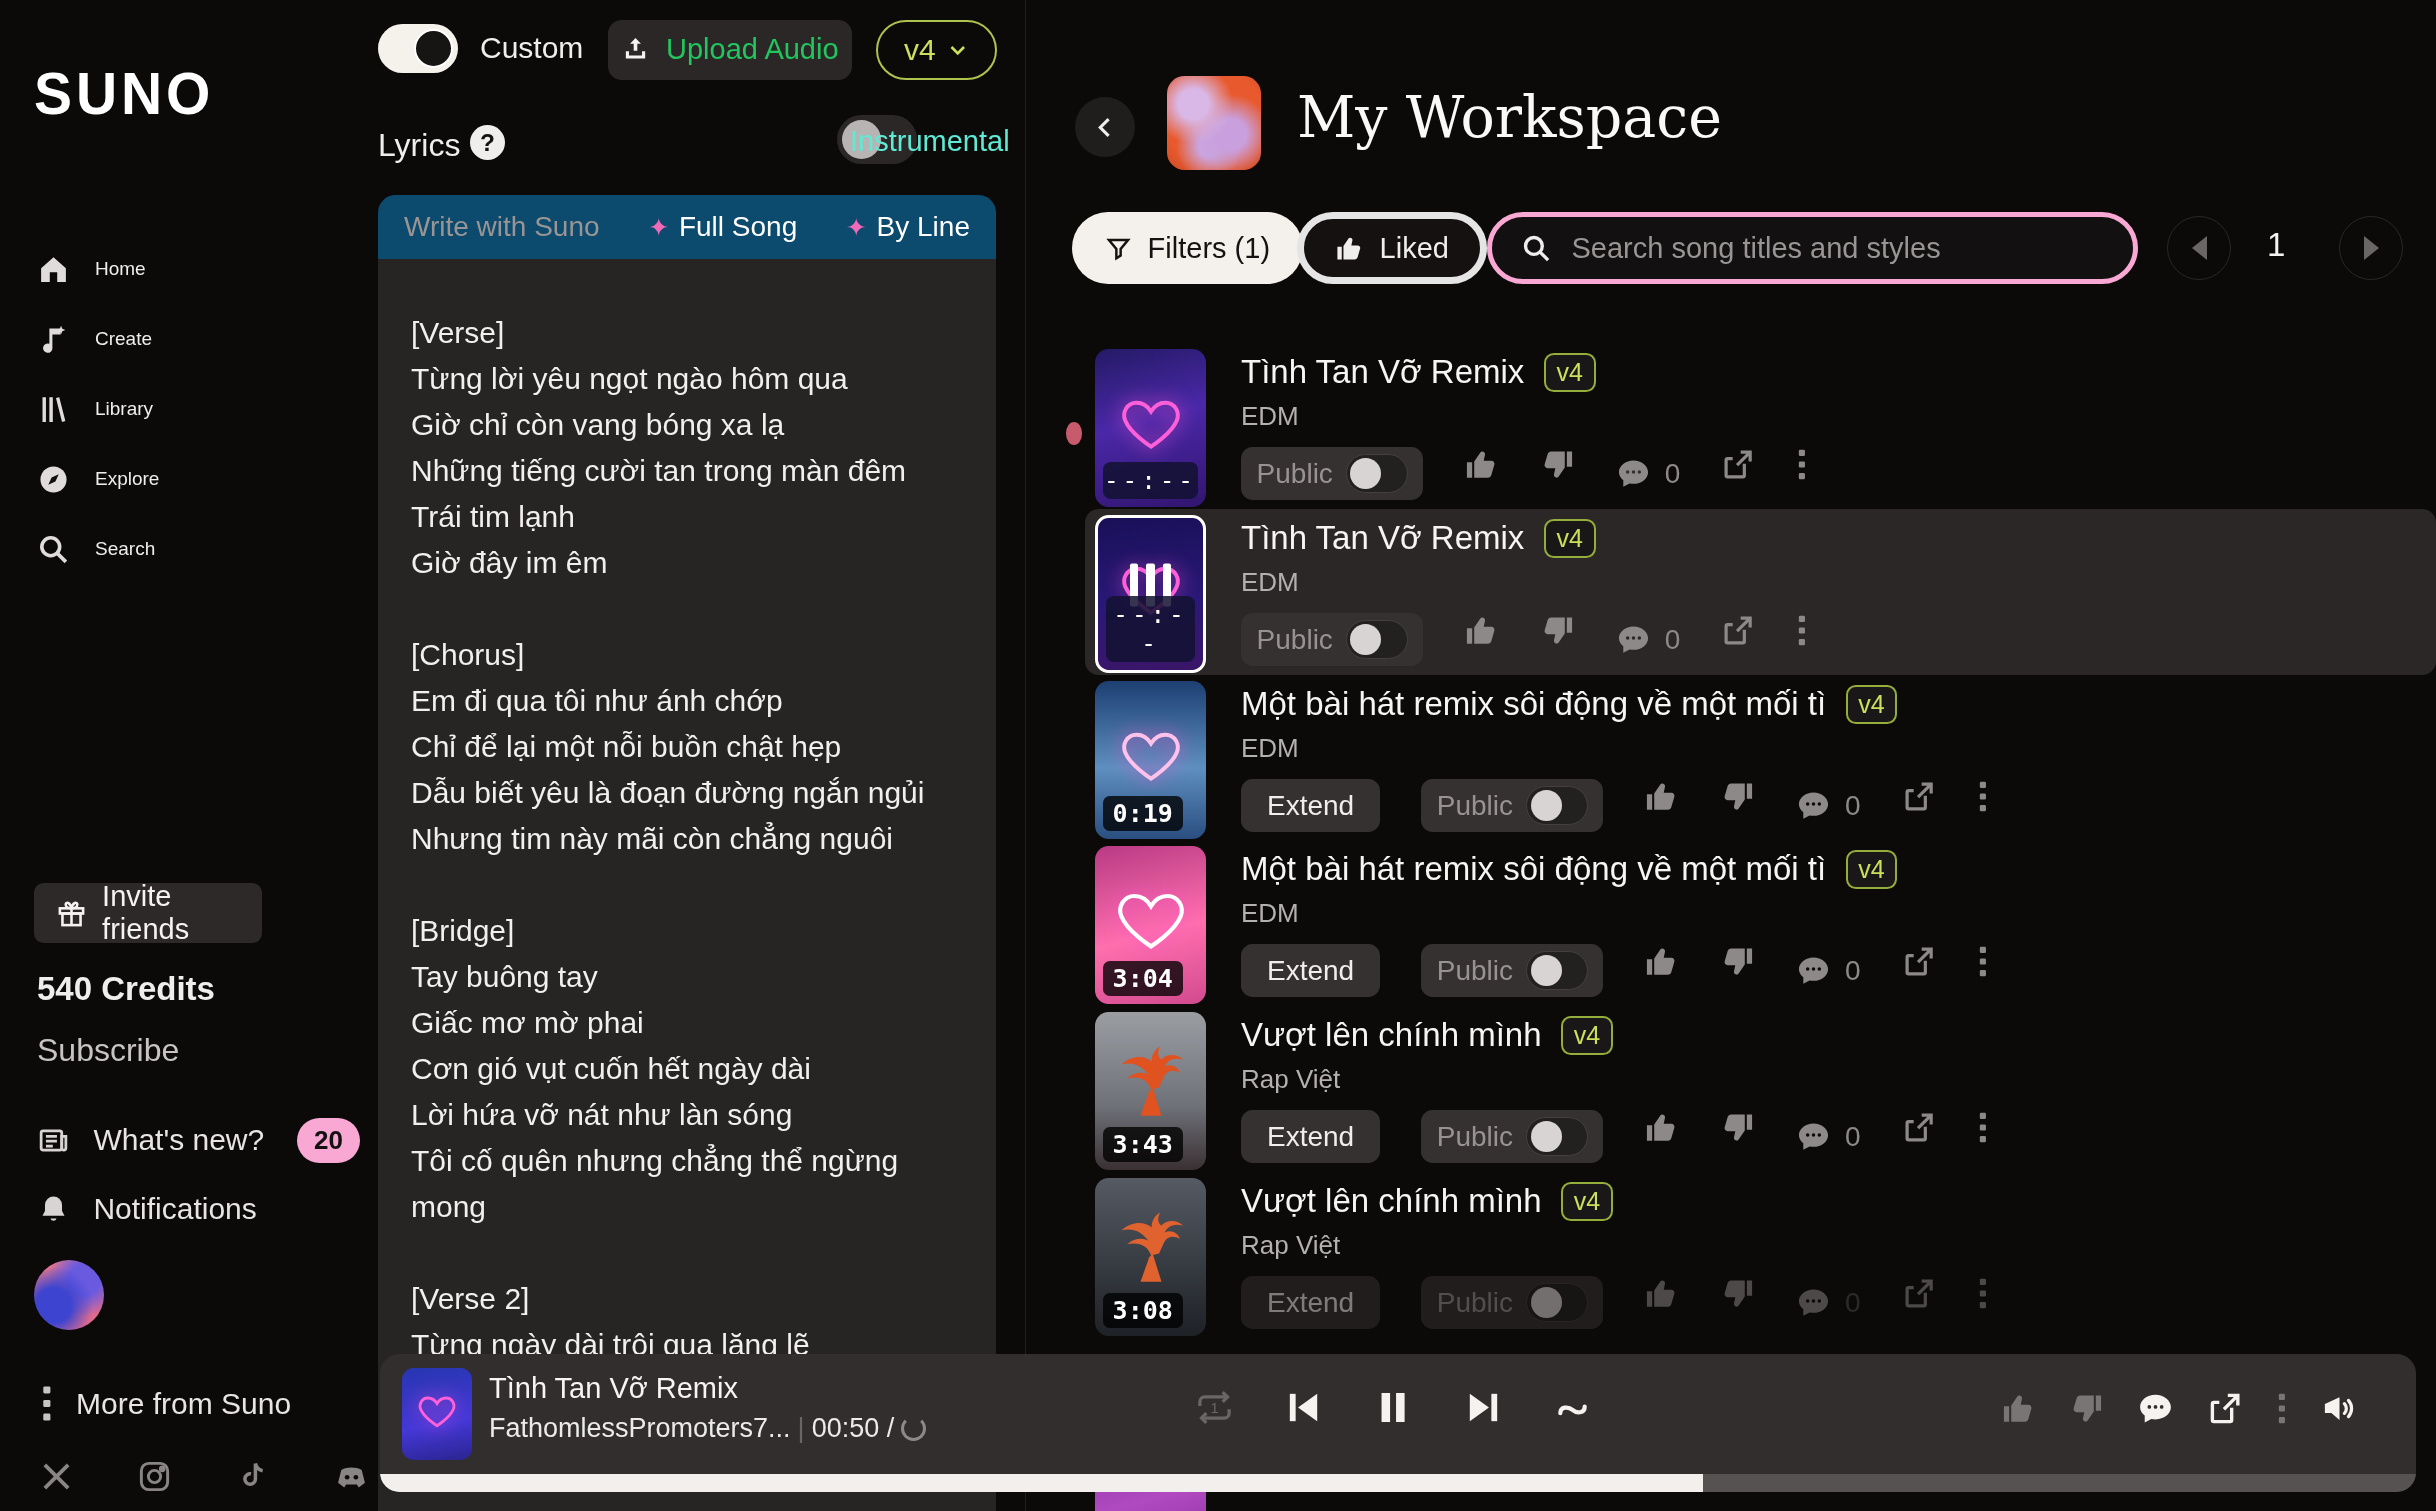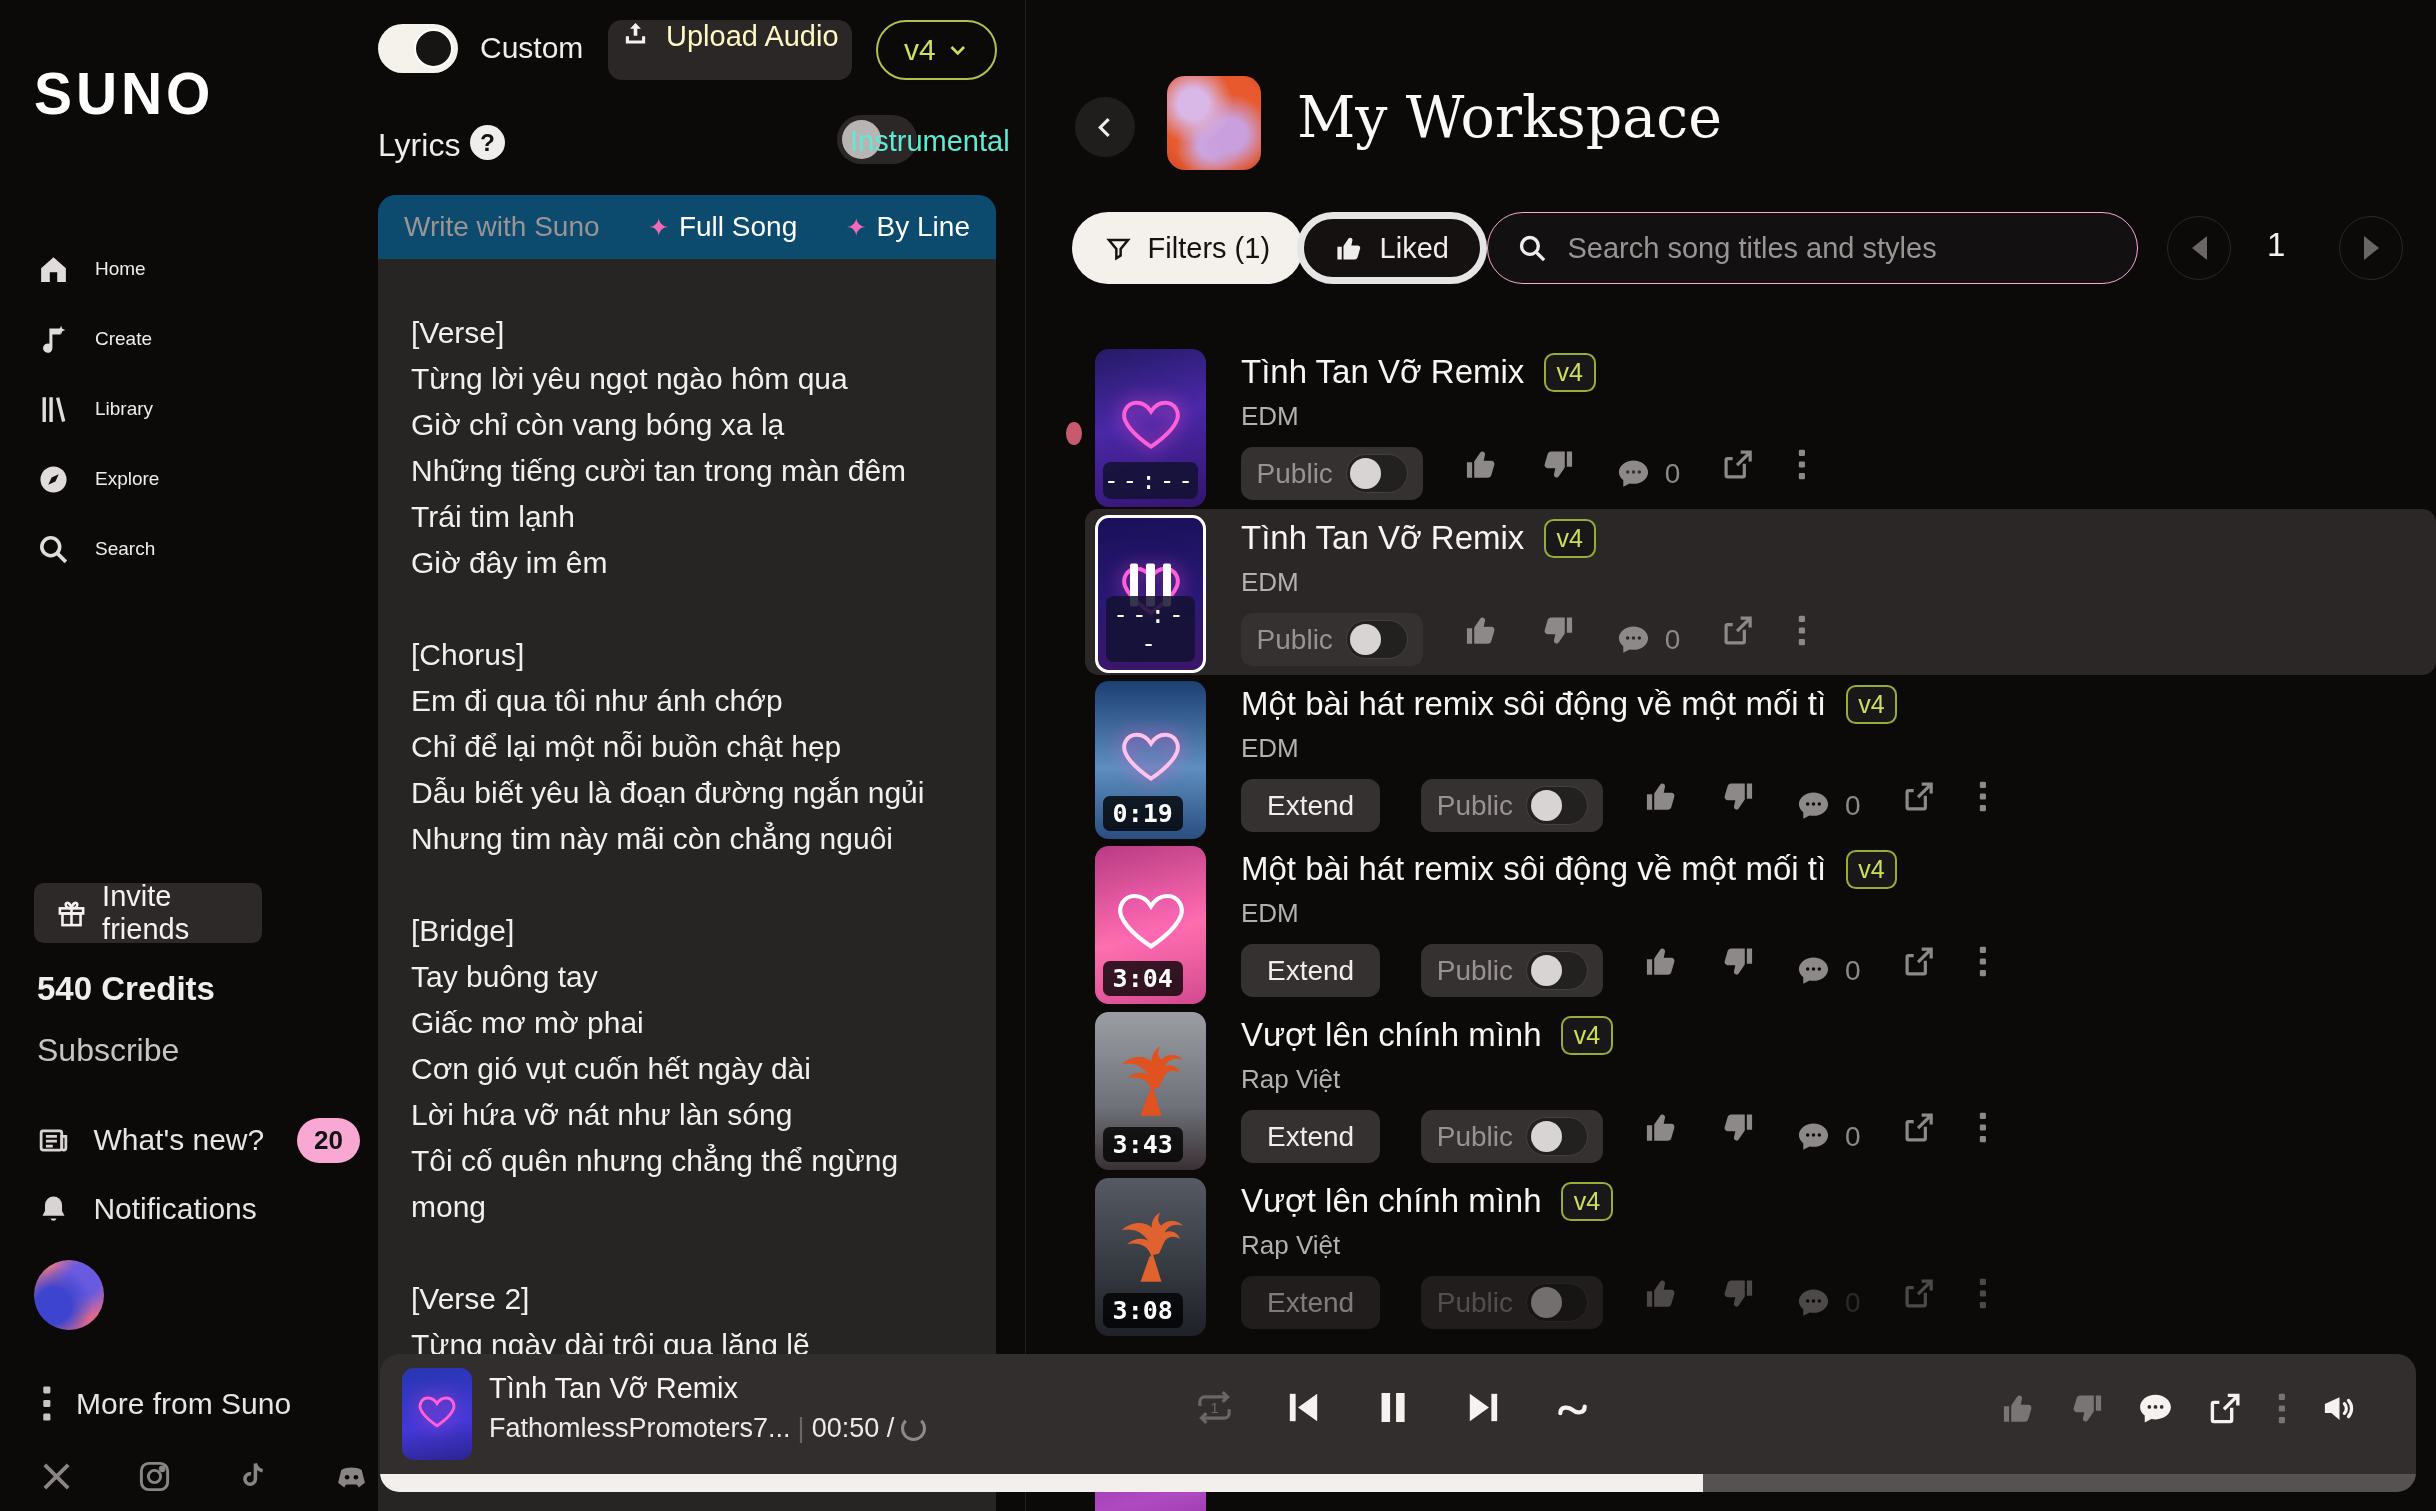--- a/index.html
+++ b/index.html
@@ -18,40 +18,40 @@
   .side-row{display:flex;align-items:center;gap:23.4px;font-size:30px;color:#e8e4e4}
   .badge20{background:#f9a8d4;color:#141111;font-weight:700;font-size:26px;border-radius:974px;padding:6.8px 16.6px;margin-left:9.8px}
   .avatar{left:34px;top:1260px;width:70px;height:70px;border-radius:50%;background:radial-gradient(circle at 28% 65%,#3d44cf 0 26%,transparent 58%),radial-gradient(circle at 72% 28%,#6a5ae0 0 22%,transparent 52%),linear-gradient(120deg,#e87a8a,#de678f)}
   .social{left:39px;top:1459px;display:flex;gap:63px;color:#8a8585}
   
   .divider{left:1025px;top:0;width:1px;height:1512px;background:#221e1e}
   .toggle{border-radius:974px;position:relative;display:inline-block}
   .tog-custom{left:378px;top:24.4px;width:80px;height:49px;background:#f5f2ec}
   .tog-custom .knob{position:absolute;right:4.9px;top:4.9px;width:39px;height:39px;border-radius:50%;background:#171414;border:2.9px solid #fff}
   .lbl-custom{left:480px;top:31px;font-size:30px}
-  .upload{left:608px;top:19.5px;width:244px;height:60px;background:#2b2727;border-radius:13.7px;display:flex;align-items:flex-start;justify-content:center;gap:15.6px;font-size:29px;color:#fef9c3}
+  .upload{left:608px;top:19.5px;width:244px;height:60px;background:#2b2727;border-radius:13.7px;display:flex;align-items:center;justify-content:center;gap:15.6px;font-size:29px;color:#22c55e}
   .v4pill{left:876px;top:19.5px;width:121px;height:60px;border:2px solid #aec24e;border-radius:974px;display:flex;align-items:center;justify-content:center;gap:11.7px;color:#cde05c;font-size:30px}
   .lbl-lyrics{left:378px;top:127px;font-size:32px}
   .qmark{left:470px;top:125px;width:35px;height:35px;border-radius:50%;background:#f0eded;color:#141111;font-weight:700;font-size:24.4px;display:flex;align-items:center;justify-content:center}
   .tog-instr{left:753px;top:115px;width:80px;height:49px;background:#2b2727}
   .tog-instr .knob{position:absolute;left:4.9px;top:4.9px;width:39px;height:39px;border-radius:50%;background:#b9b4b4}
   .lbl-instr{left:850px;top:125px;font-size:29px;color:#5eead4}
   .tabbar{left:378px;top:195px;width:618px;height:64px;background:#0c4a6e;border-radius:17.6px 17.6px 0 0;display:flex;align-items:center;justify-content:space-between;padding:0 26px;font-size:28px}
   .tab{display:flex;align-items:center;gap:9.8px;color:#fff}
   .tab.muted{color:#9a9595}
   .spark{color:#f06ab8;font-size:25px}
   .lyricsbox{left:378px;top:259px;width:618px;height:1252px;background:#272424;padding:51px 33px;font-size:30px;line-height:46px;color:#f2efef;white-space:pre-line}
   
   .backbtn{left:1075px;top:97px;width:60px;height:60px;border-radius:50%;background:#201d1d;display:flex;align-items:center;justify-content:center}
   .ws-avatar{left:1167px;top:76px;width:94px;height:94px;border-radius:17.6px;background:radial-gradient(circle at 28% 30%,#d9b8e8 0 16%,transparent 42%),radial-gradient(circle at 68% 62%,#c9a0dd 0 18%,transparent 46%),radial-gradient(circle at 45% 75%,#caa6de 0 12%,transparent 38%),radial-gradient(circle at 50% 45%,#e85a2e 0 70%,#cf4a26 100%)}
   .ws-title{left:1297px;top:84px;font-family:"DejaVu Serif",serif;font-size:57px;color:#fbf8f8}
   .pill{border-radius:974px;display:flex;align-items:center;gap:15.6px;height:72px}
   .filters{left:1072px;top:212px;padding:0 33px;background:#f4f1ec;color:#151212;font-size:29px;font-weight:500}
   .liked{left:1297px;top:212px;padding:0 31px;background:#151111;border:7px solid #e5e5e5;color:#f0eded;font-size:29px}
-  .search{left:1487px;top:212px;width:651px;height:72px;border-radius:974px;background:#121010;border:1px solid #f9a8d4;display:flex;align-items:center;gap:19.5px;padding:0 29px}
+  .search{left:1487px;top:212px;width:651px;height:72px;border-radius:974px;background:#121010;border:5px solid #f9a8d4;display:flex;align-items:center;gap:19.5px;padding:0 29px}
   .search input{background:transparent;border:none;outline:none;color:#f0eded;font-size:29px;width:100%;font-family:"Liberation Sans",sans-serif}
   .search input::placeholder{color:#9a9595}
   .pagbtn{width:64px;height:64px;border-radius:50%;border:1px solid #2b2727;display:flex;align-items:center;justify-content:center}
   .tri{width:0;height:0;border-top:12.7px solid transparent;border-bottom:12.7px solid transparent}
   .tri.l{border-right:15.6px solid #6b6666}
   .tri.r{border-left:15.6px solid #6b6666}
   .pagenum{left:2267px;top:226px;font-size:33px;color:#f5f2f2}
   
   .list{left:1063px;top:347px;width:1373px;height:1164px}
   .song{position:absolute;left:0;width:100%;height:166px}

